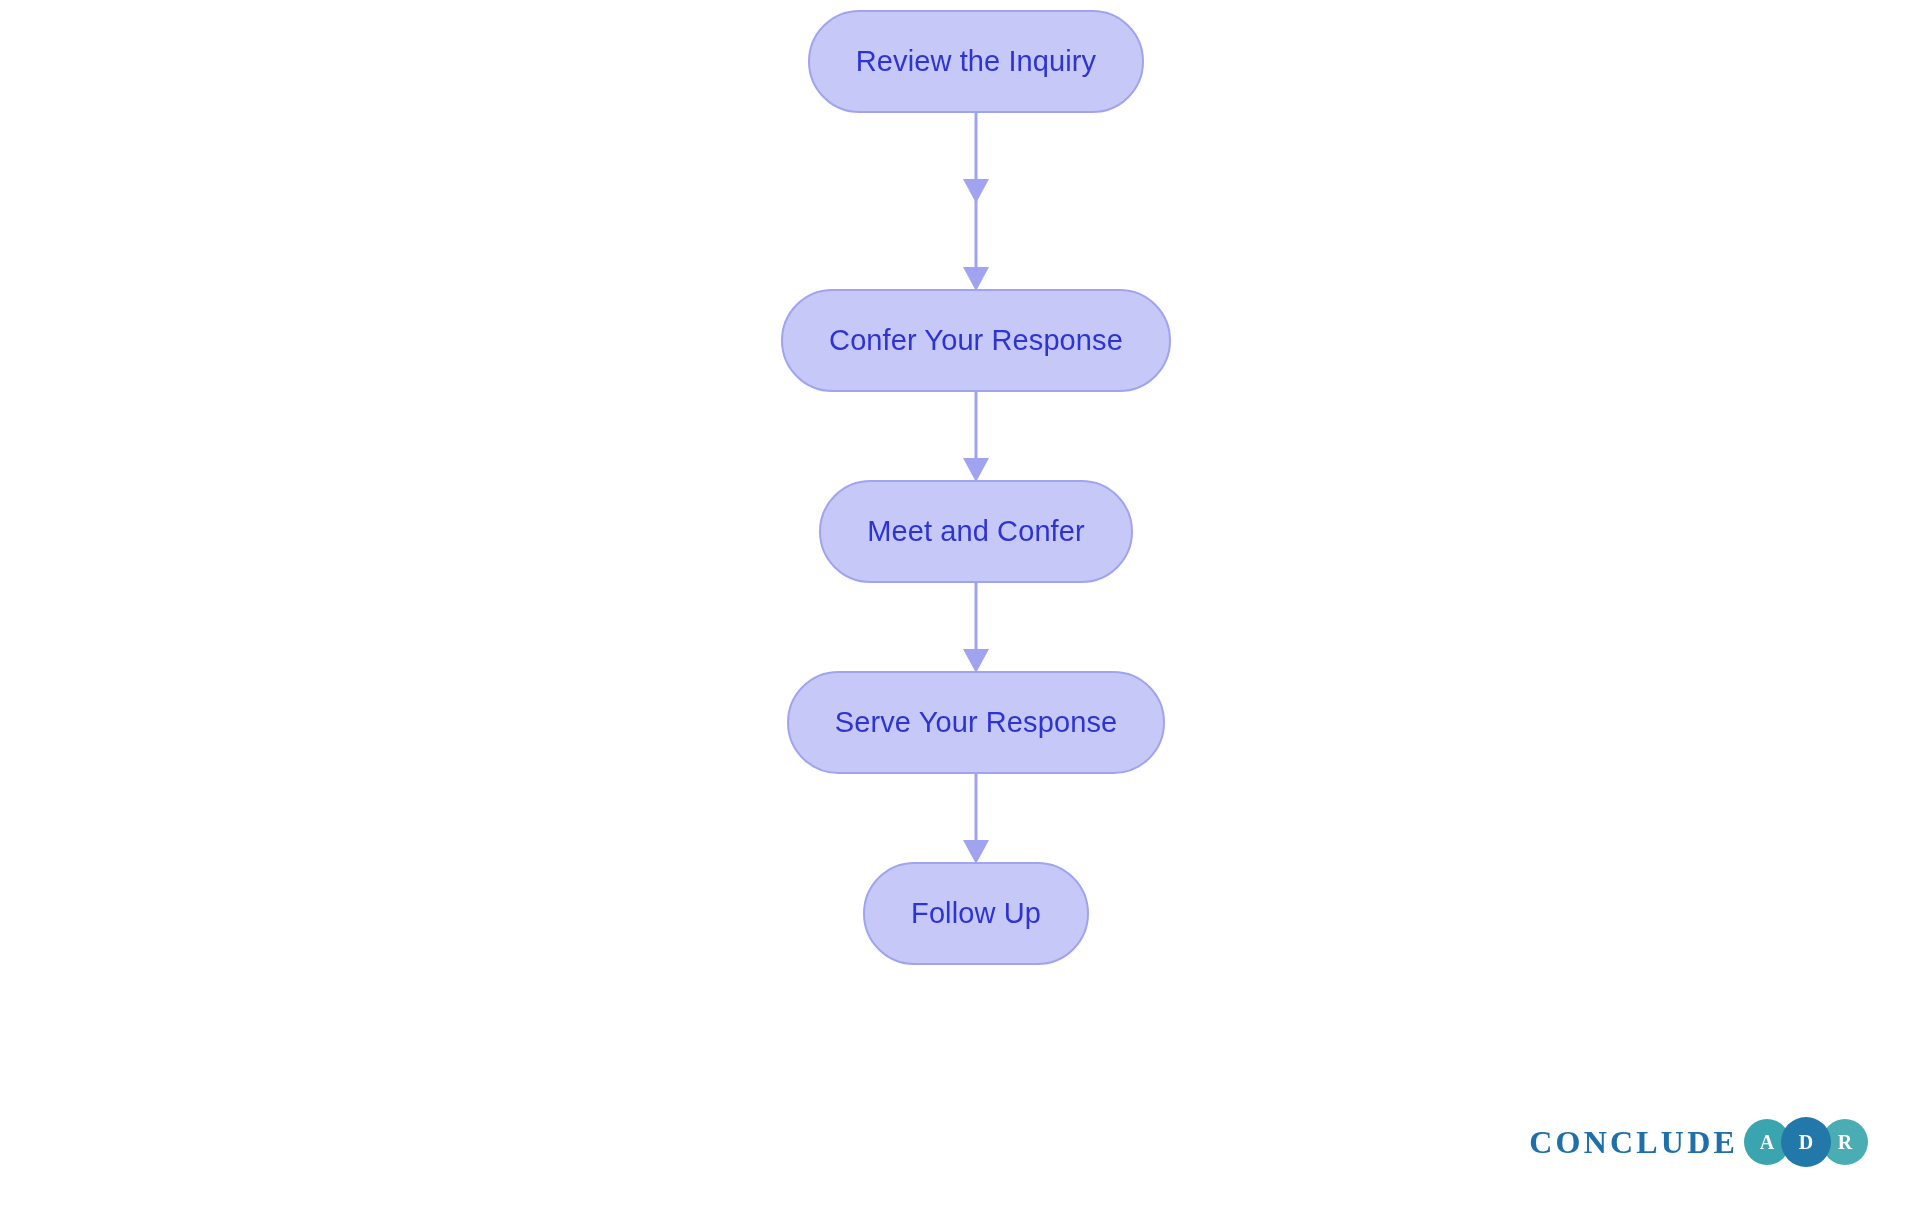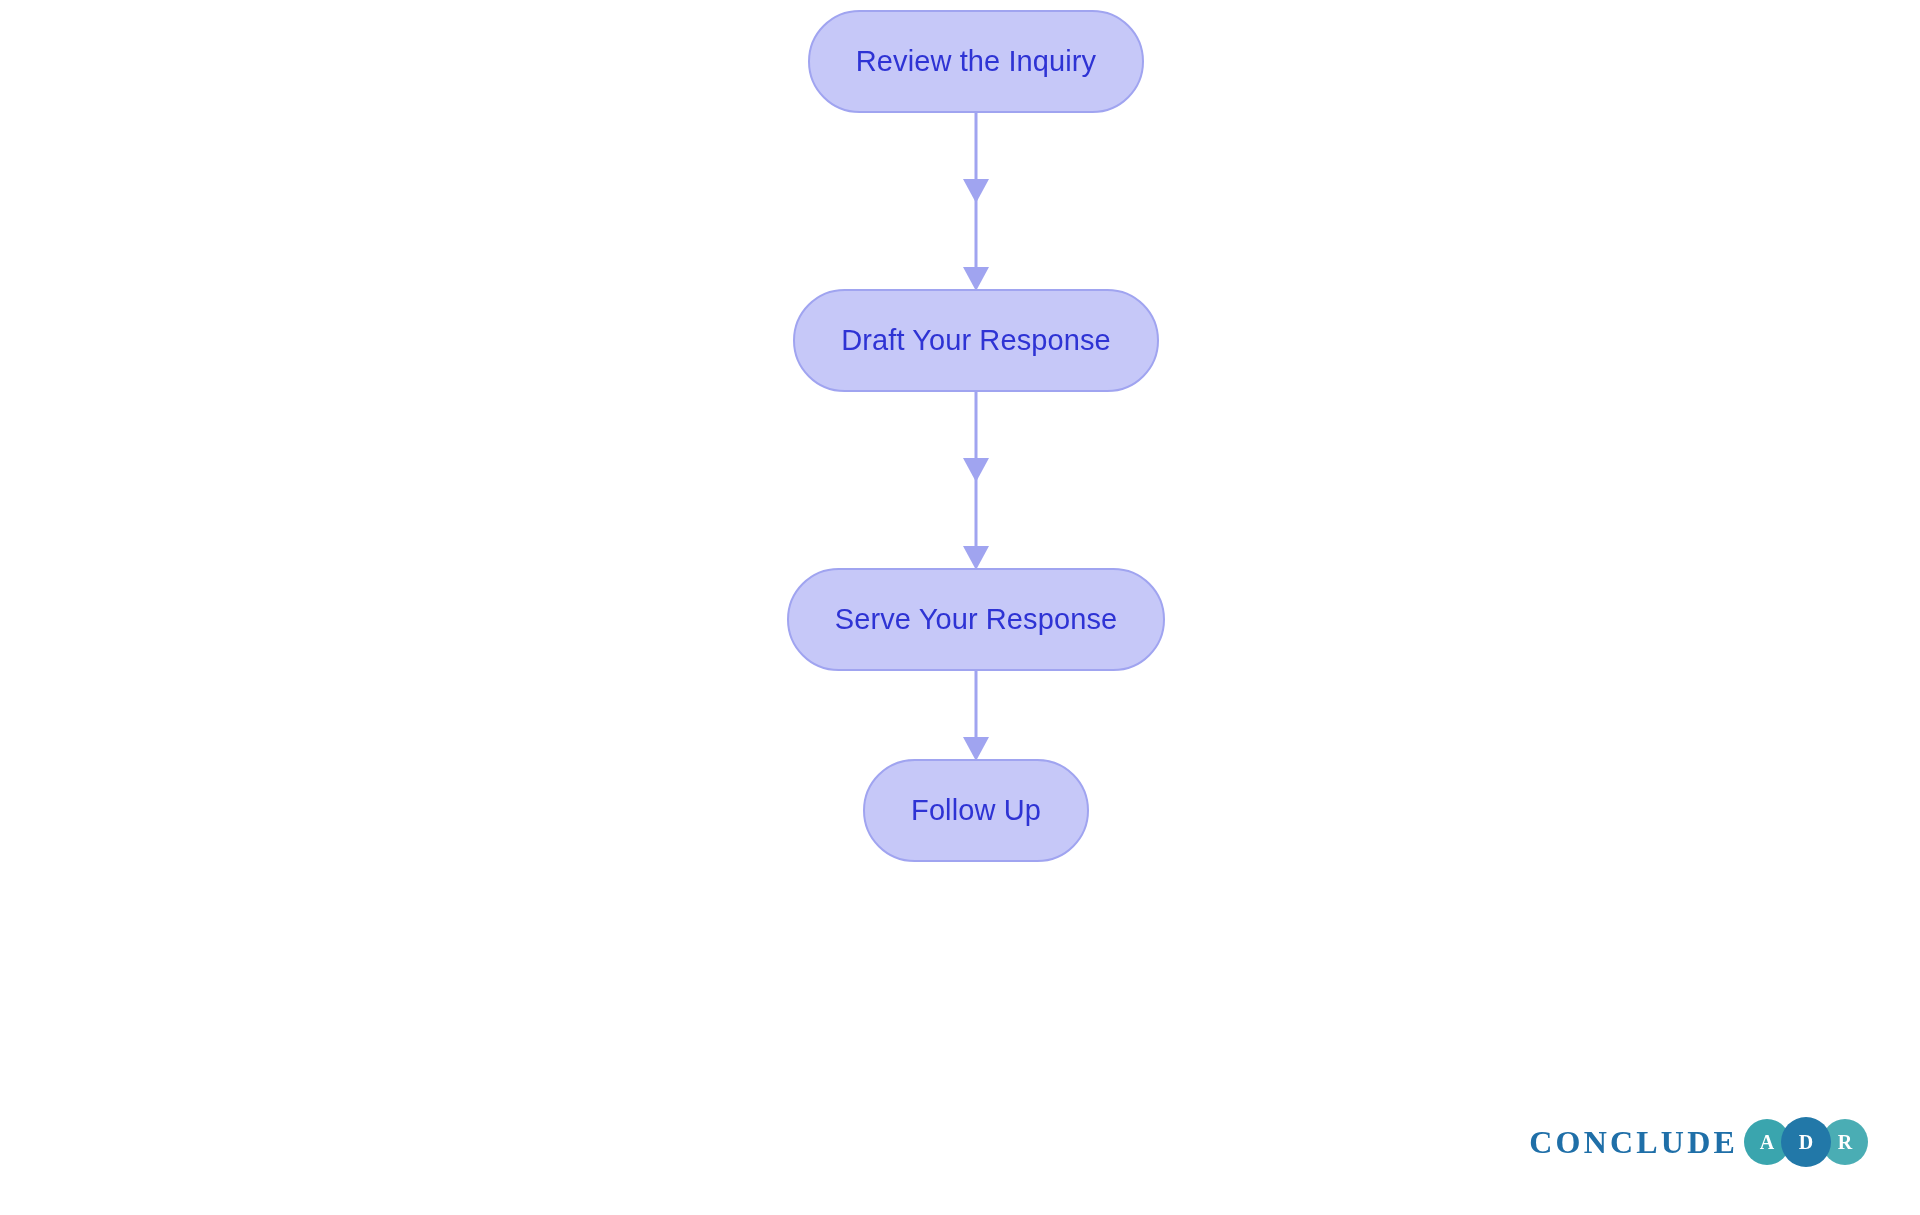--- a/index.html
+++ b/index.html
@@ -144,28 +144,31 @@
       <div class="head"></div>
     </div>
 
 
     <div class="connector">
       <div class="stem"></div>
       <div class="head"></div>
     </div>
 
     <div class="node">
-      <span class="node-label">Draft Your Response</span>
+      <span class="node-label">Confer Your Response</span>
     </div>
 
     <div class="connector">
       <div class="stem"></div>
       <div class="head"></div>
     </div>
 
+    <div class="node">
+      <span class="node-label">Meet and Confer</span>
+    </div>
 
     <div class="connector">
       <div class="stem"></div>
       <div class="head"></div>
     </div>
 
     <div class="node">
       <span class="node-label">Serve Your Response</span>
     </div>
 

